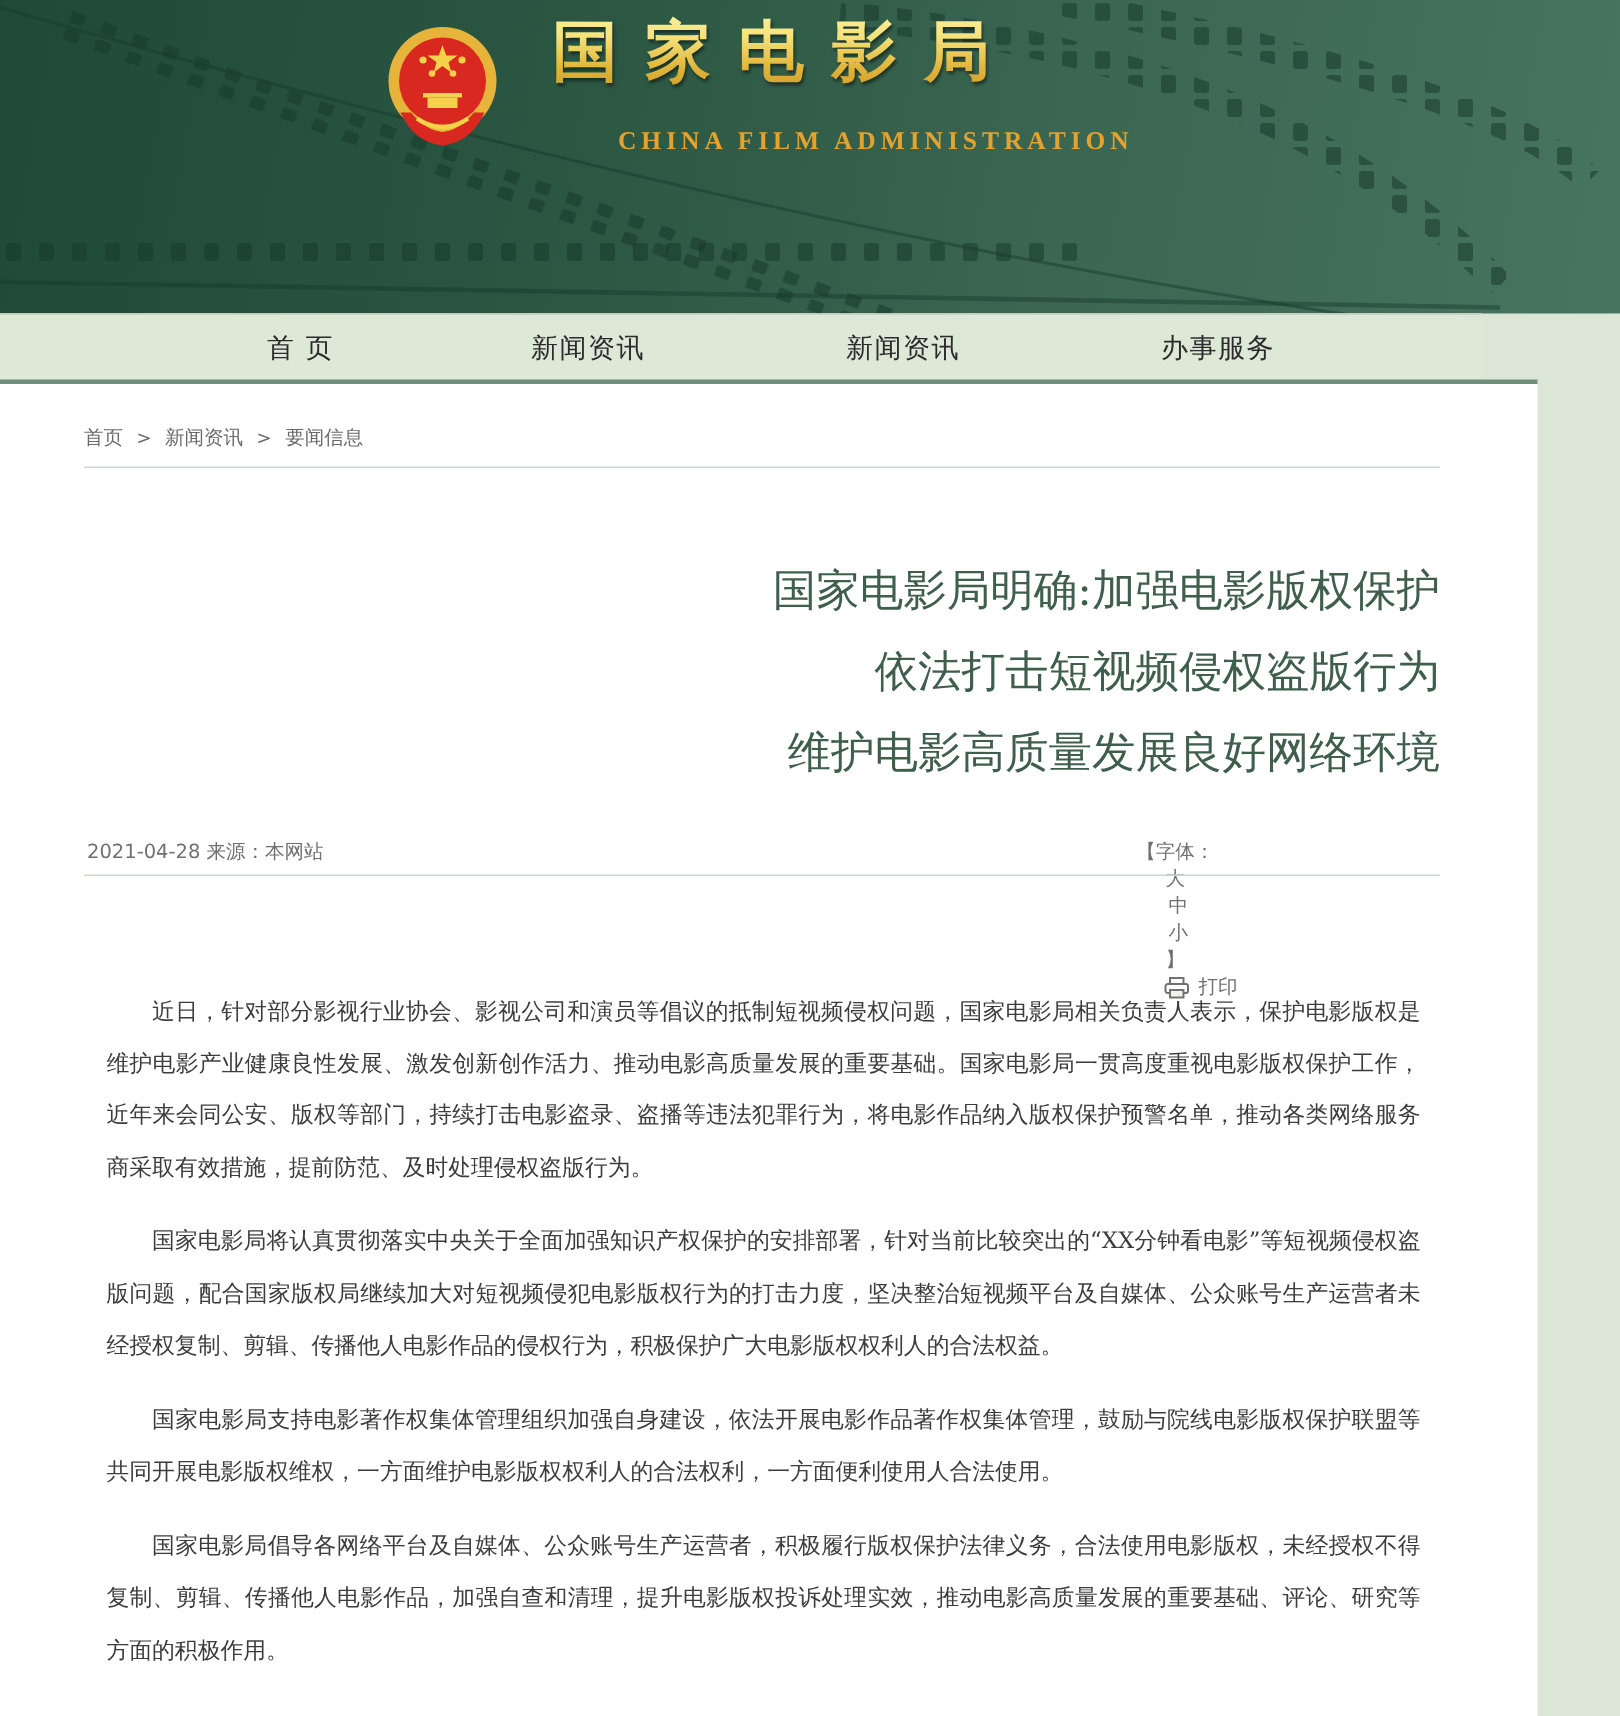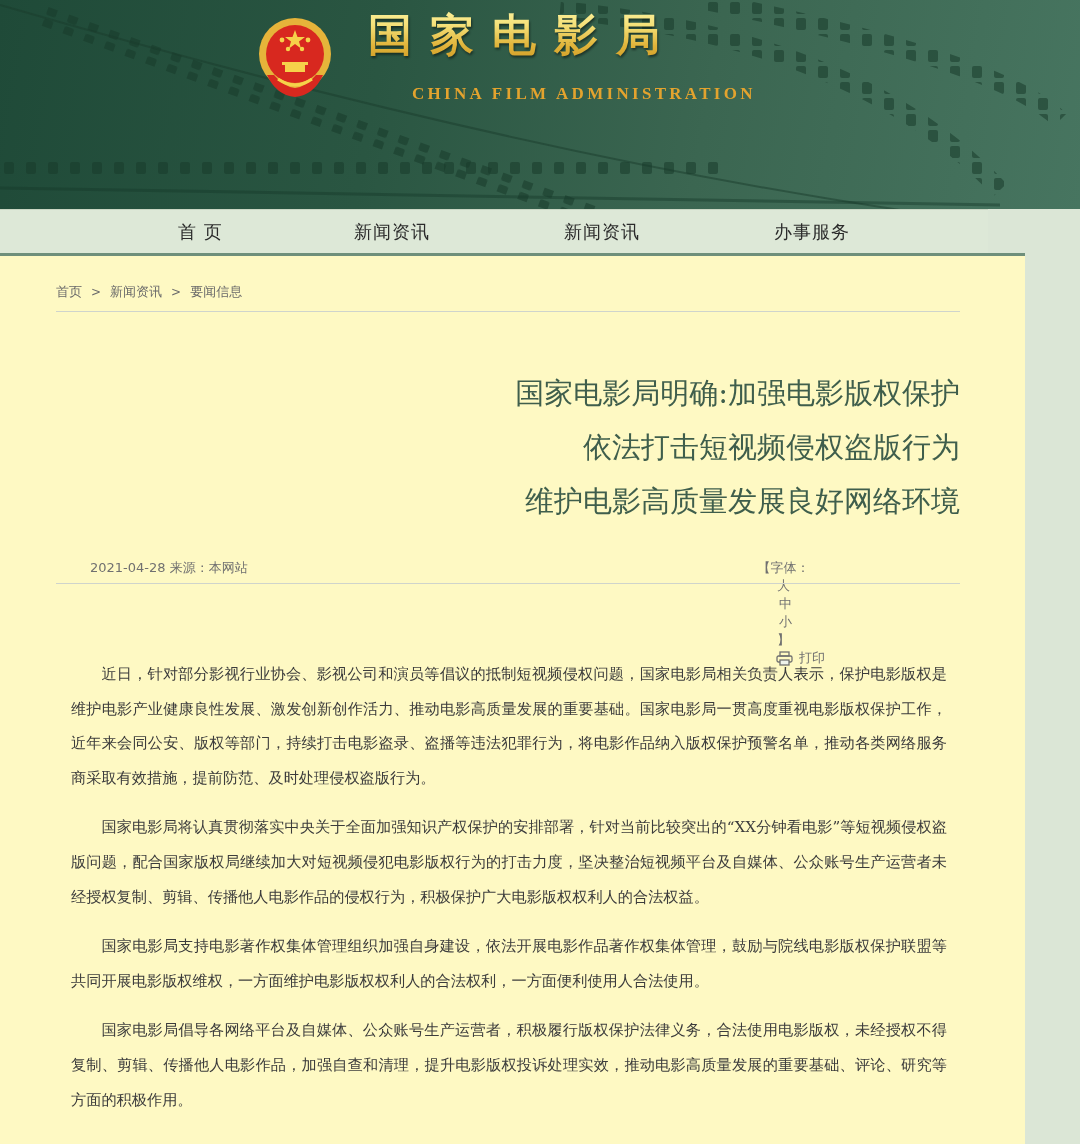--- a/index.html
+++ b/index.html
@@ -46,40 +46,40 @@
     font-size: 18px; color: #2b2b2b; letter-spacing: 1px;
     cursor: pointer;
   }
   .nav-line {
     position: absolute; left: 0; top: 253px; width: 1025px; height: 3px;
     background: #6e8f7b;
   }
   
   .panel {
     position: absolute; left: 0; top: 256px; width: 1025px; height: 888px;
-    background: #fef9c3;
+    background: #ffffff;
   }
   .breadcrumb {
     position: absolute; left: 56px; top: 27px;
     font-size: 13px; color: #6a6a6a;
   }
   .breadcrumb span { cursor: pointer; }
   .breadcrumb .sep { margin: 0 9px; font-family: "DejaVu Sans", sans-serif; font-size: 12px; cursor: default; }
   .rule {
     position: absolute; left: 56px; width: 904px; height: 1px; background: #cfd4cc;
   }
   .title {
     position: absolute; left: 56px; width: 904px; top: 110px;
     text-align: right; color: #3f5e4c;
     font-size: 29px; line-height: 54px;
   }
   .meta-left {
     position: absolute; left: 58px; top: 303px;
     font-family: "DejaVu Sans", "Liberation Sans", sans-serif;
-    font-size: 13px; color: #707070; margin-left: 32px;
+    font-size: 13px; color: #707070;
   }
   .meta-right {
     position: absolute; left: 742px; top: 303px;
     font-family: "DejaVu Sans", "Liberation Sans", sans-serif;
     font-size: 13px; color: #707070;
     display: flex; align-items: center; flex-direction: column;
   }
   .meta-right .fs { cursor: pointer; margin: 0 4px; }
   .print { display: flex; align-items: center; margin-left: 34px; cursor: pointer; }
   .print svg { margin-right: 6px; }

